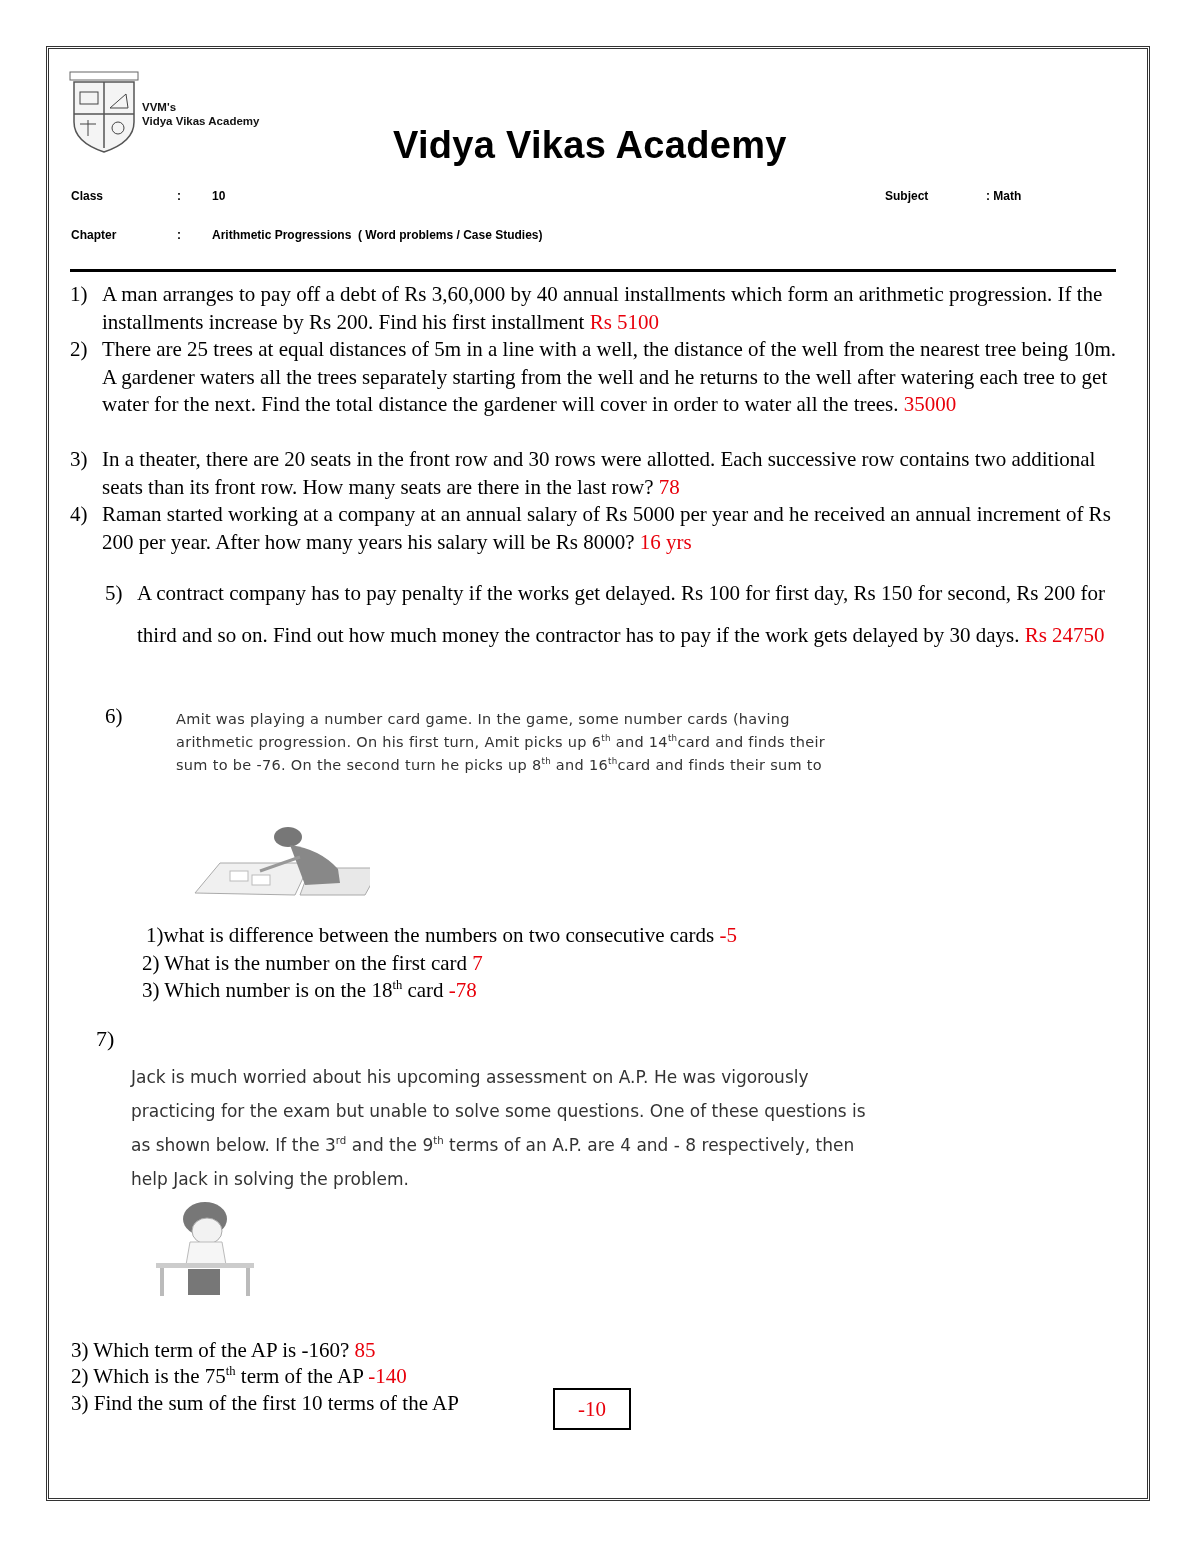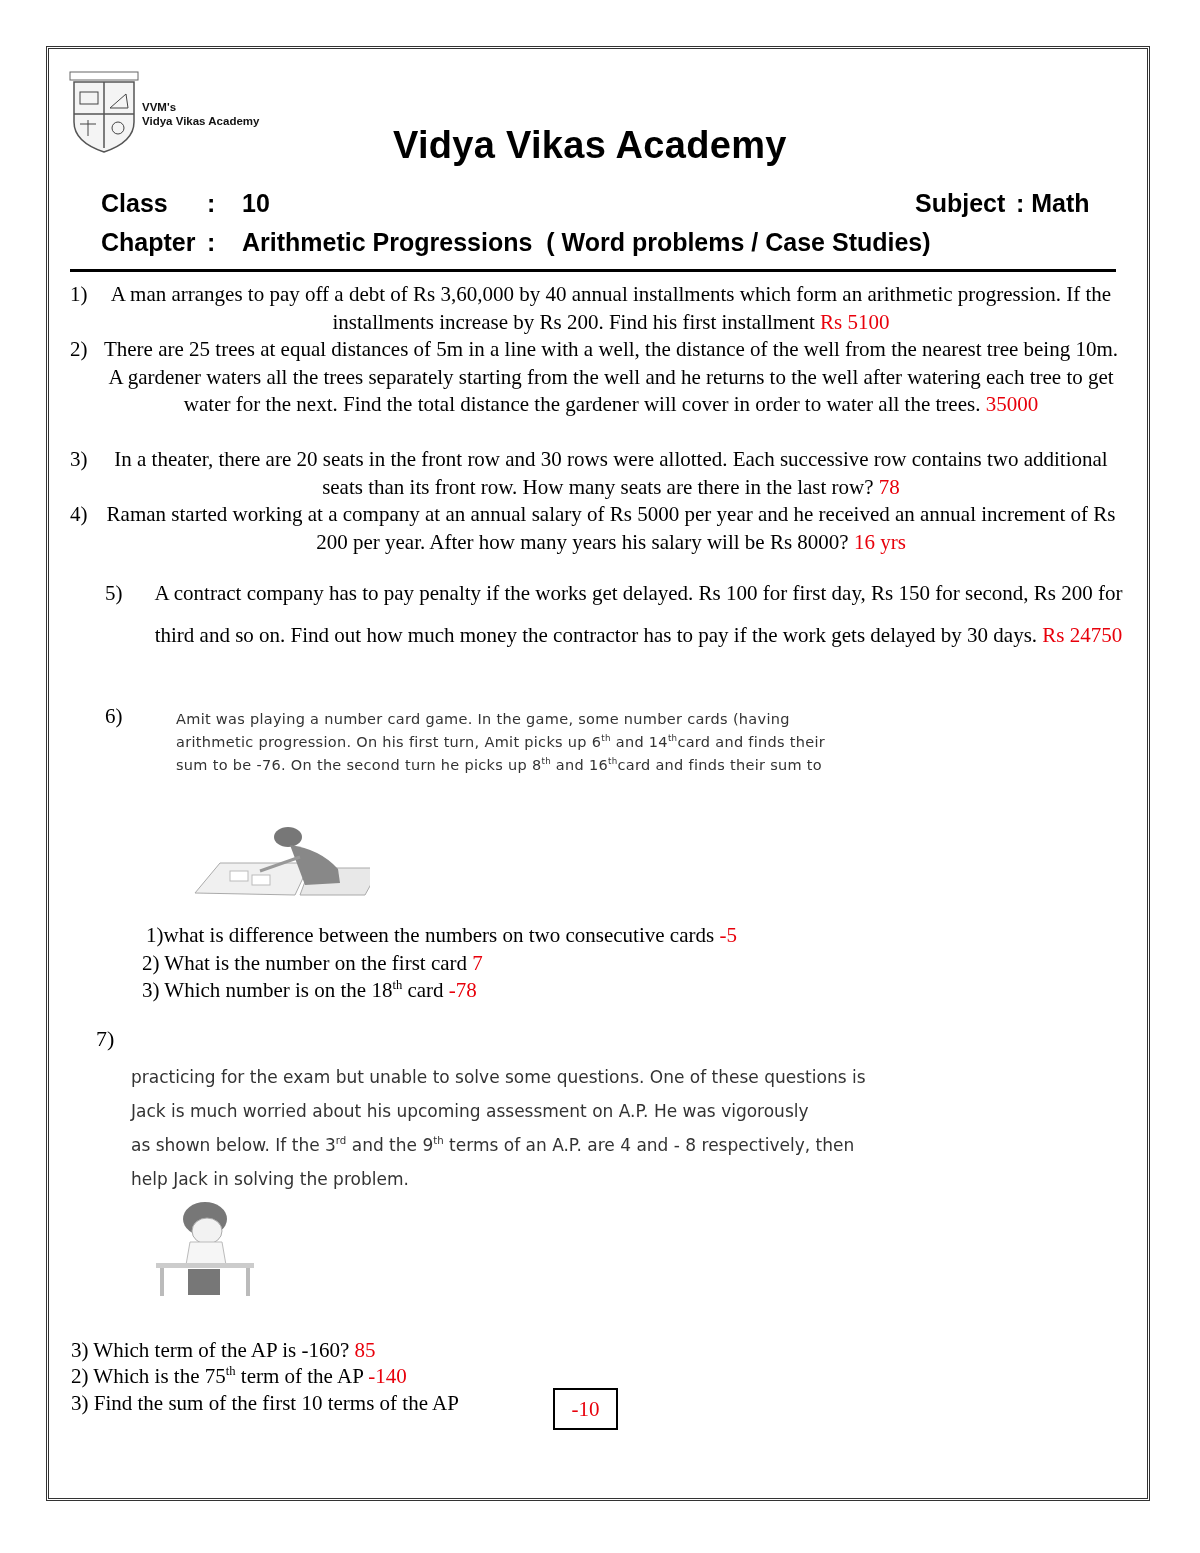--- a/index.html
+++ b/index.html
@@ -4,29 +4,29 @@
 <style>
   html, body { margin: 0; padding: 0; background: #ffffff; }
   body { width: 1200px; height: 1553px; position: relative; overflow: hidden; }
   .frame {
     position: absolute; left: 46px; top: 46px; width: 1104px; height: 1455px;
     border: 3px double #333; box-sizing: border-box;
   }
   .logo { position: absolute; left: 68px; top: 70px; width: 72px; height: 86px; }
   .logo-text { position: absolute; left: 142px; top: 100px; font-family: "Liberation Sans", sans-serif; font-weight: bold; font-size: 11.5px; line-height: 14px; color: #111; }
   .title { position: absolute; left: 393px; top: 124px; font-family: "Liberation Sans", sans-serif; font-weight: bold; font-size: 38px; color: #000; letter-spacing: 0.3px; }
-  .hdr { position: absolute; font-family: "Liberation Sans", sans-serif; font-weight: bold; font-size: 25px; color: #000; margin-left: 30px; }
+  .hdr { position: absolute; font-family: "Liberation Sans", sans-serif; font-weight: bold; font-size: 12px; color: #000; }
   .rule { position: absolute; left: 70px; top: 269px; width: 1046px; height: 0; border-top: 3px solid #000; }
   .q { position: absolute; font-family: "Liberation Serif", serif; font-size: 21px; color: #000; line-height: 27.5px; }
   .q .num { position: absolute; left: 0; }
-  .q .body { margin-left: 32px; text-align: center; }
+  .q .body { margin-left: 32px; }
   .ans { color: #e8000b; }
   .sans { font-family: "DejaVu Sans", sans-serif; color: #333; }
   sup { font-size: 60%; line-height: 0; }
-  .ans-box { position: absolute; left: 553px; top: 1388px; width: 65px; height: 42px; border: 2px solid #000; box-sizing: border-box; display: flex; align-items: center; justify-content: center; font-family: "Liberation Serif", serif; font-size: 21px; color: #e8000b; }
+  .ans-box { position: absolute; left: 553px; top: 1388px; width: 78px; height: 42px; border: 2px solid #000; box-sizing: border-box; display: flex; align-items: center; justify-content: center; font-family: "Liberation Serif", serif; font-size: 21px; color: #e8000b; }
 </style>
 </head>
 <body>
 
 <div class="frame"></div>
 
 <svg class="logo" viewBox="0 0 72 86">
   <rect x="2" y="2" width="68" height="8" fill="#fff" stroke="#666" stroke-width="1"></rect>
   <path d="M6 12 H66 V52 Q66 72 36 82 Q6 72 6 52 Z" fill="#f4f4f4" stroke="#555" stroke-width="1.5"></path>
   <line x1="36" y1="12" x2="36" y2="78" stroke="#555" stroke-width="1.5"></line>
@@ -94,22 +94,22 @@
   <rect x="40" y="48" width="18" height="10" fill="#fff" stroke="#bbb"></rect>
   <rect x="62" y="52" width="18" height="10" fill="#fff" stroke="#bbb"></rect>
 </svg>
 
 <div class="q" style="left:146px; top:922px;text-align:center;"><span>1)what is difference between the numbers on two consecutive cards</span> <span class="ans">-5</span></div>
 <div class="q" style="left:142px; top:950px;"><span>2) What is the number on the first card</span> <span class="ans">7</span></div>
 <div class="q" style="left:142px; top:977px;"><span>3) Which number is on the 18</span><sup>th</sup><span> card</span> <span class="ans">-78</span></div>
 
 <div class="q" style="left:96px; top:1025px; font-size:22px;">7)</div>
 <div class="sans" style="position:absolute; left:131px; top:1060px; font-size:17px; line-height:34px; width:960px;">
+  <div>Jack is much worried about his upcoming assessment on A.P. He was vigorously</div>
   <div>practicing for the exam but unable to solve some questions. One of these questions is</div>
-  <div>Jack is much worried about his upcoming assessment on A.P. He was vigorously</div>
   <div><span>as shown below. If the 3</span><sup>rd</sup><span> and the 9</span><sup>th</sup><span> terms of an A.P. are 4 and - 8 respectively, then</span></div>
   <div>help Jack in solving the problem.</div>
 </div>
 
 <svg style="position:absolute; left:150px; top:1197px; width:110px; height:100px;" viewBox="0 0 110 100">
   <ellipse cx="55" cy="22" rx="22" ry="17" fill="#777"></ellipse>
   <ellipse cx="57" cy="34" rx="15" ry="13" fill="#f2f2f2" stroke="#aaa"></ellipse>
   <path d="M40 45 L72 45 L76 68 L36 68 Z" fill="#f6f6f6" stroke="#bbb"></path>
   <rect x="6" y="66" width="98" height="5" fill="#ccc"></rect>
   <rect x="10" y="71" width="4" height="28" fill="#bbb"></rect>

